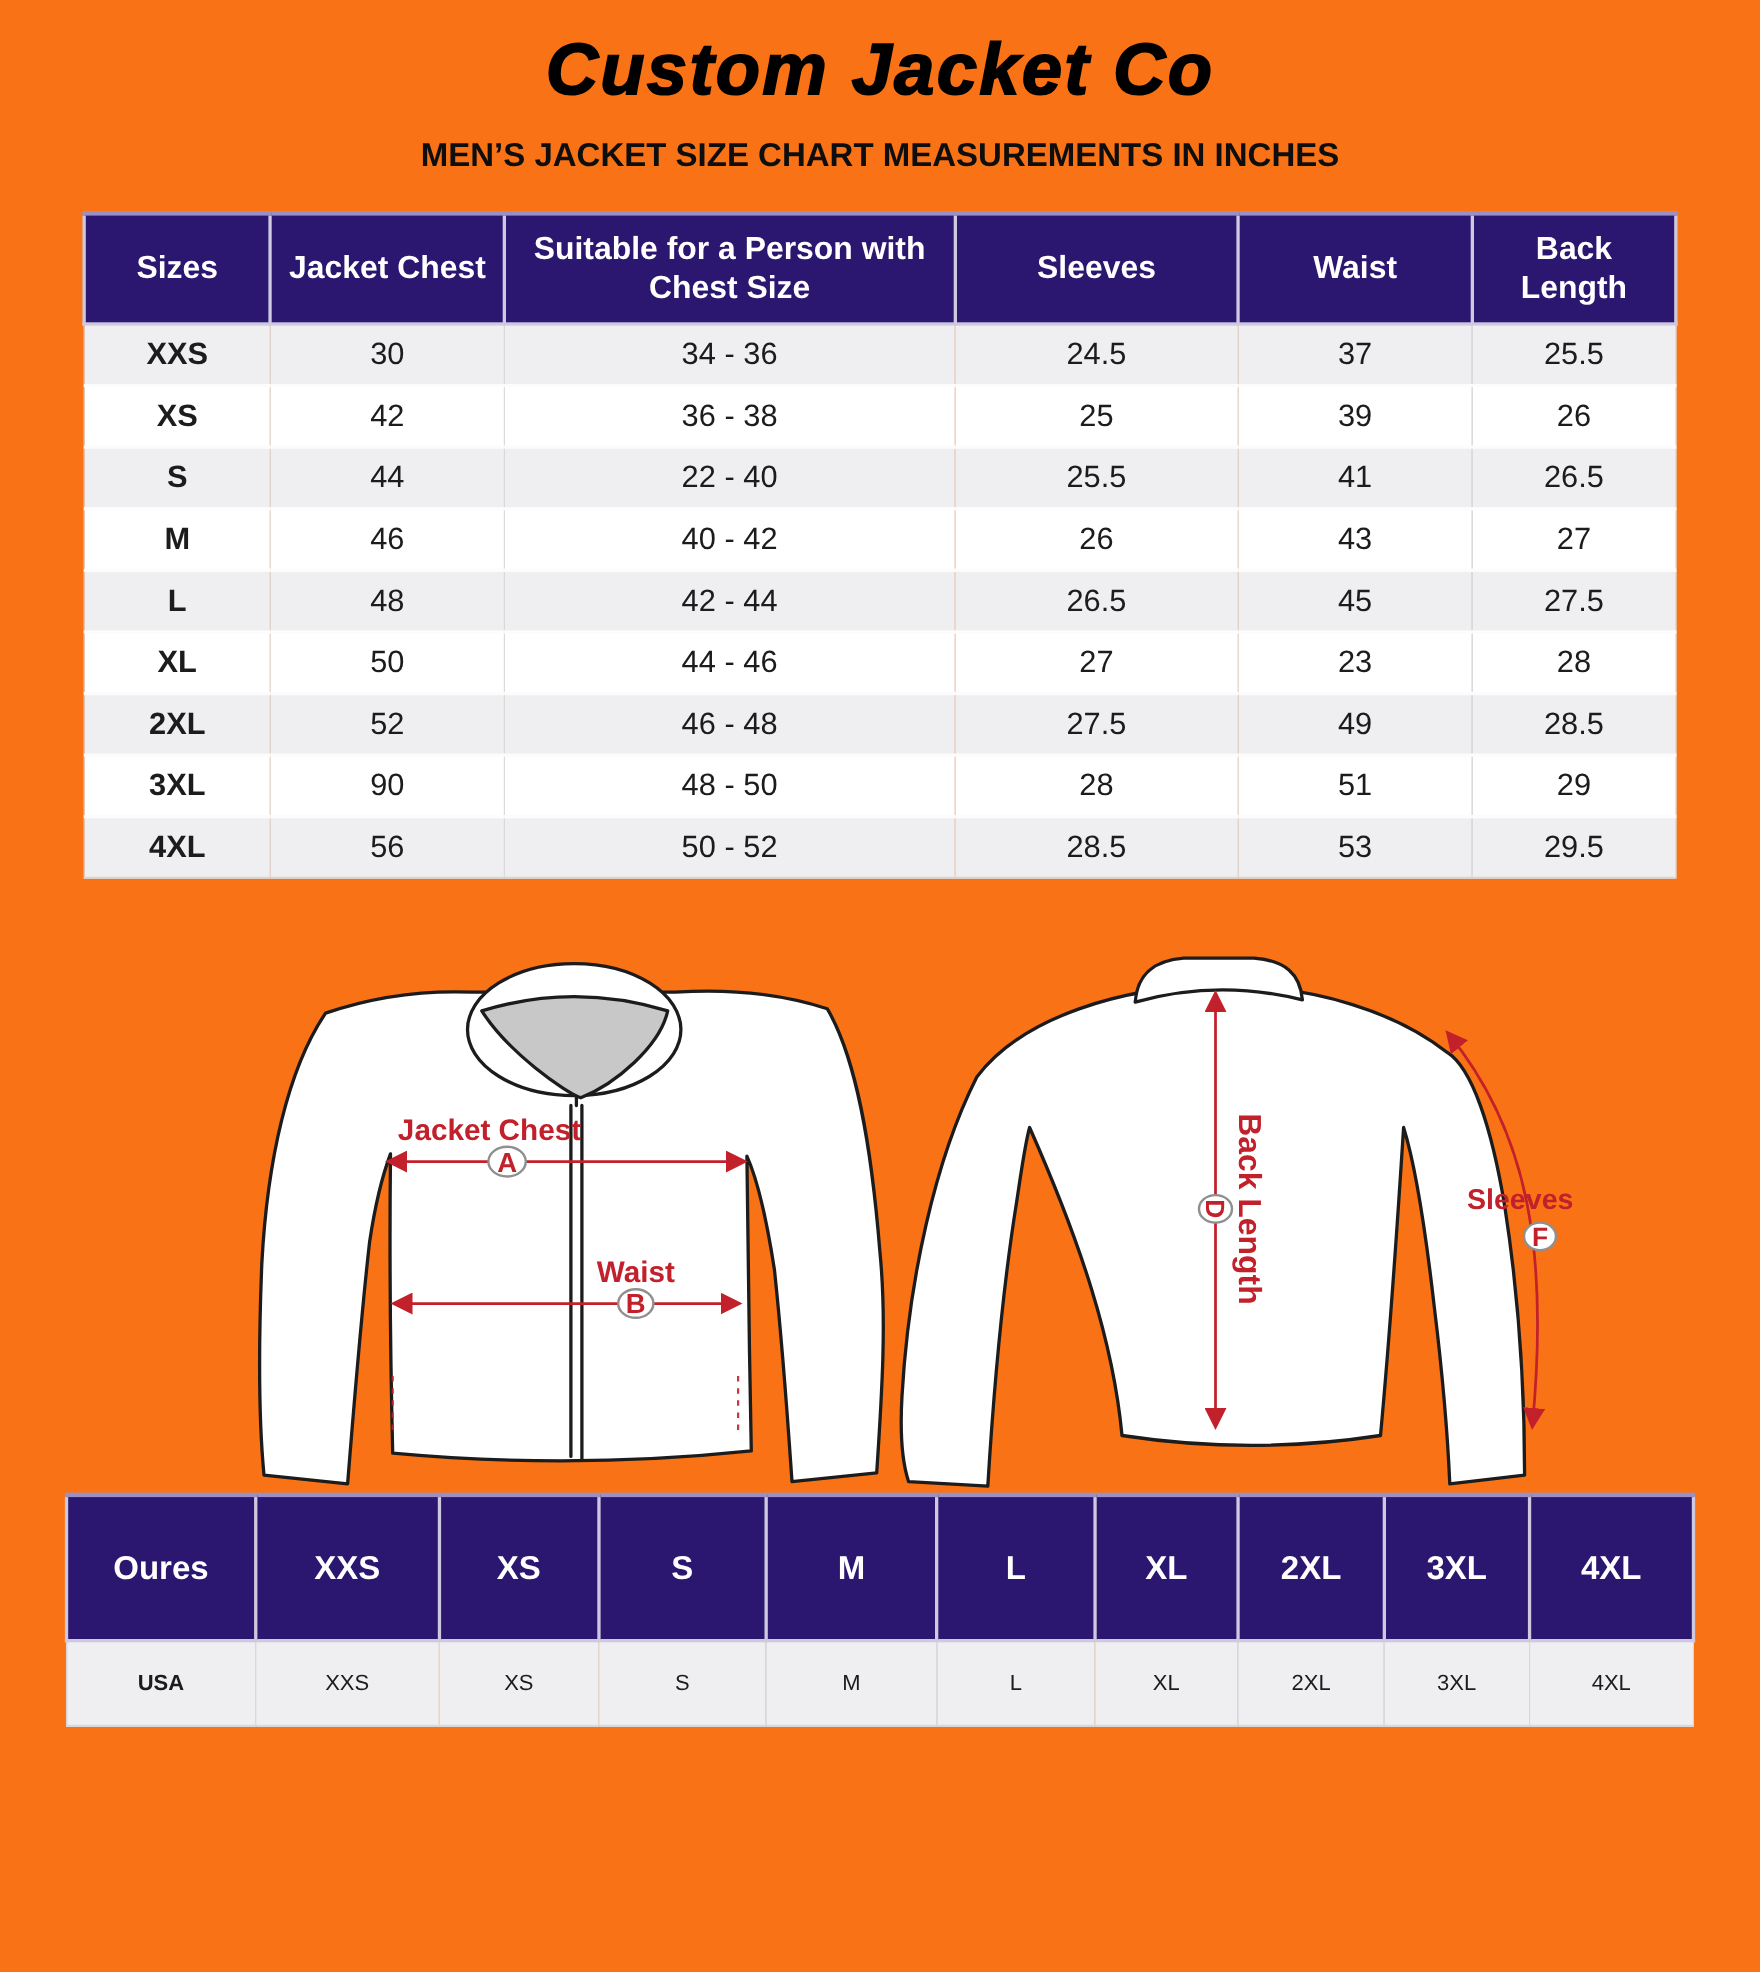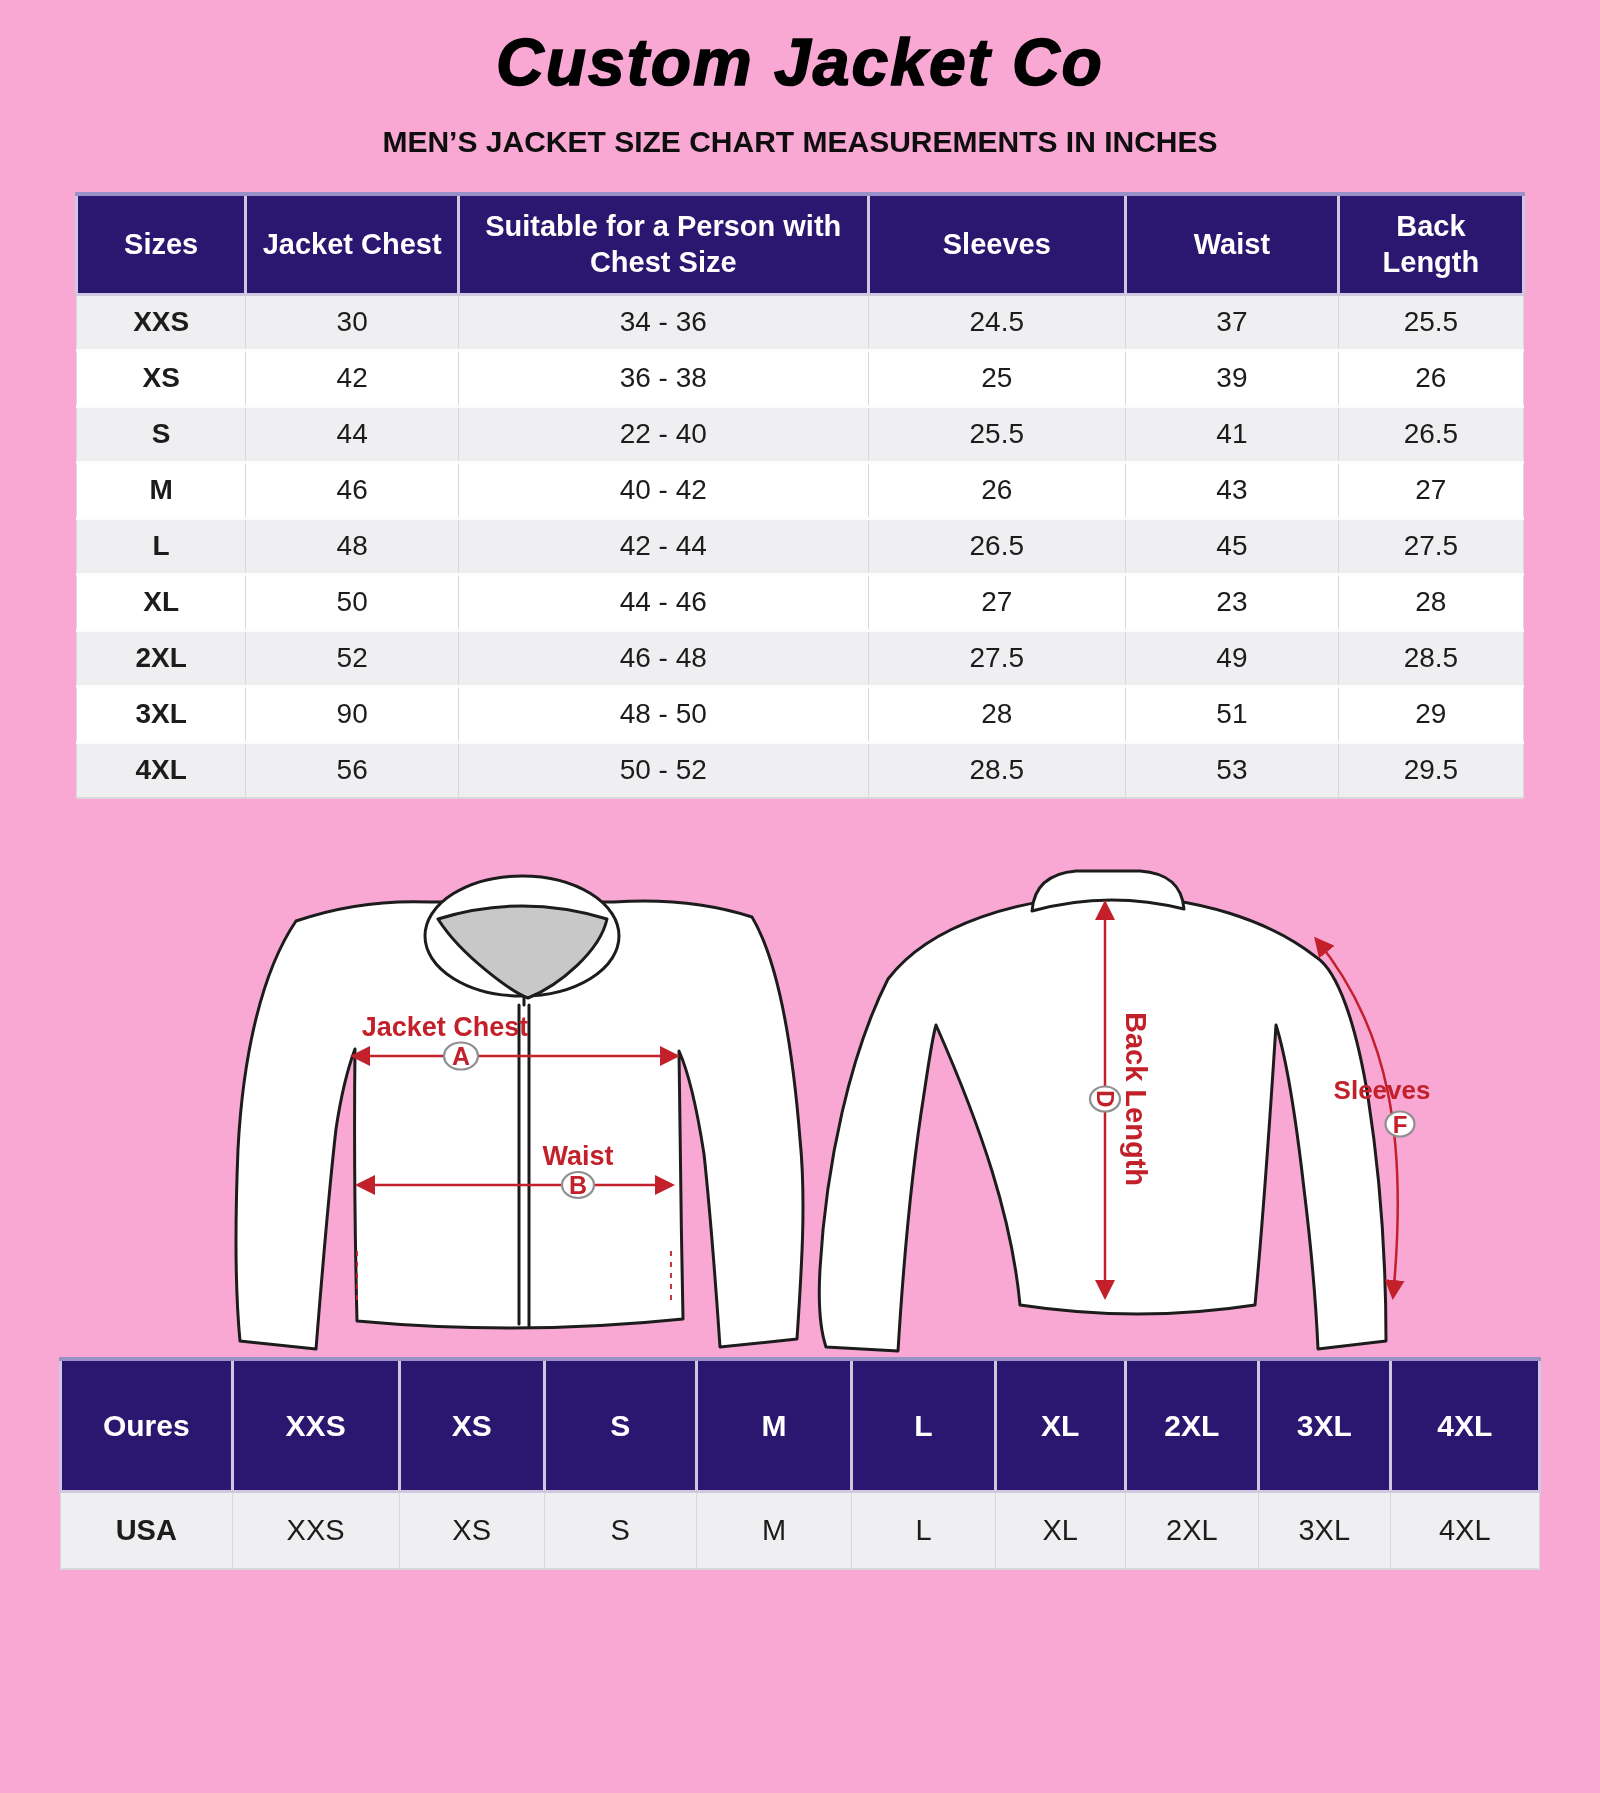--- a/index.html
+++ b/index.html
@@ -8,21 +8,21 @@
     --row-alt:#efeef0;
     --accent-red:#c2202a;
     --collar-gray:#c8c8c8;
     --ink:#1c1c1c;
     --grid:#d8d8d8;
     --header-grid:#cfc9e0;
   }
   *{box-sizing:border-box;}
   html,body{margin:0;padding:0;background:#fff;}
   body{font-family:"Liberation Sans",sans-serif;color:var(--ink);}
-  .page{width:1600px;height:1793px;background:#f9a8d4;overflow:hidden;position:relative;}
+  .page{width:1600px;height:1793px;background:#f97316;overflow:hidden;position:relative;}
 
   .brand{
     margin-top:14px;
     text-align:center;
     font-size:66px;
     line-height:96px;
     height:96px;
     font-weight:700;
     font-style:italic;
     letter-spacing:2px;
@@ -64,21 +64,21 @@
 
   .size-table{width:1450px;margin:24px auto 0;}
   .size-table thead th{height:100px;font-size:29px;}
   .size-table tbody td{height:56px;font-size:28px;}
 
   .diagram-wrap{width:1600px;height:558px;}
   .diagram-wrap svg{display:block;}
 
   .conv-table{width:1482px;margin:0 auto;}
   .conv-table thead th{height:132px;font-size:30px;}
-  .conv-table tbody td{height:78px;font-size:29px;}
+  .conv-table tbody td{height:78px;font-size:20px;}
 
   
   .outline{fill:#ffffff;stroke:#1c1c1c;stroke-width:3;stroke-linejoin:round;stroke-linecap:round;}
   .innerline{fill:none;stroke:#1c1c1c;stroke-width:3;stroke-linecap:round;}
   .collar-inner{fill:var(--collar-gray);stroke:#1c1c1c;stroke-width:3;stroke-linejoin:round;}
   .red-line{fill:none;stroke:var(--accent-red);stroke-width:2.5;}
   .red-dash{fill:none;stroke:var(--accent-red);stroke-width:2;stroke-dasharray:5 6;opacity:.9;}
   .badge{fill:#ffffff;stroke:#8f8f8f;stroke-width:2.2;}
   .red-label{fill:var(--accent-red);font-family:"Liberation Sans",sans-serif;font-weight:700;}
   #ah path{fill:var(--accent-red);}

